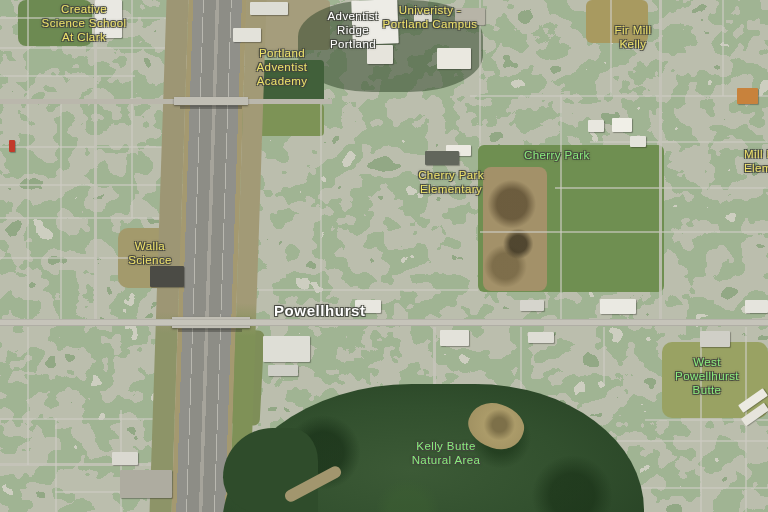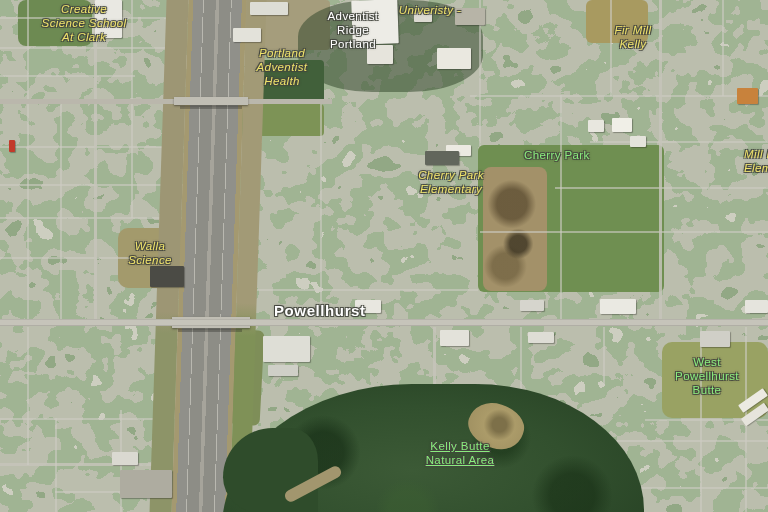--- a/index.html
+++ b/index.html
@@ -56,21 +56,21 @@
   .kelly-strip{position:absolute;left:282px;top:478px;width:62px;height:12px;z-index:9;
     transform:rotate(-28deg);border-radius:6px;background:#a2966e;}
 
   
   .lbl{position:absolute;z-index:40;font-size:11.5px;line-height:14px;letter-spacing:.4px;
     text-align:center;white-space:nowrap;
     text-shadow:-1px -1px 0 rgba(68,70,62,.9),1px -1px 0 rgba(68,70,62,.9),
                 -1px 1px 0 rgba(68,70,62,.9),1px 1px 0 rgba(68,70,62,.9),
                  0 0 3px rgba(55,57,50,.8);}
   .lbl span{display:block;}
-  .lbl.yellow{color:#efe26b;font-style:italic;}
+  .lbl.yellow{color:#efe26b;}
   .lbl.green{color:#8aec7e;}
   .lbl.white{color:#ffffff;}
   .lbl.place{font-size:15px;font-weight:bold;letter-spacing:.6px;color:#fff;}
   .lbl.clip{text-align:left;}
 </style>
 </head>
 <body>
 
 <div id="map">
 
@@ -220,29 +220,30 @@
   <div class="kelly-strip"></div>
 
   <div class="lbl yellow" style="left:36px;top:2px;width:96px;">
     <span>Creative</span>
     <span>Science School</span>
     <span>At Clark</span>
   </div>
   <div class="lbl yellow" style="left:244px;top:46px;width:76px;">
     <span>Portland</span>
     <span>Adventist</span>
-    <span>Health</span>
+    <span>Academy</span>
   </div>
   <div class="lbl white" style="left:315px;top:9px;width:76px;">
     <span>Adventist</span>
     <span>Ridge</span>
     <span>Portland</span>
   </div>
   <div class="lbl yellow" style="left:367px;top:3px;width:126px;">
     <span>Univeristy -</span>
+    <span>Portland Campus</span>
   </div>
   <div class="lbl yellow" style="left:595px;top:23px;width:76px;">
     <span>Fir Mill</span>
     <span>Kelly</span>
   </div>
   <div class="lbl yellow clip" style="left:744px;top:147px;">
     <span>Mill Park</span>
     <span>Elementary</span>
   </div>
   <div class="lbl green" style="left:524px;top:148px;">
@@ -257,18 +258,18 @@
     <span>Science</span>
   </div>
   <div class="lbl place" style="left:274px;top:304px;">
     <span>Powellhurst</span>
   </div>
   <div class="lbl green" style="left:669px;top:355px;width:76px;">
     <span>West</span>
     <span>Powellhurst</span>
     <span>Butte</span>
   </div>
-  <div class="lbl green" style="left:418px;top:439px;width:84px;text-decoration:underline;">
+  <div class="lbl green" style="left:404px;top:439px;width:84px;">
     <span>Kelly Butte</span>
     <span>Natural Area</span>
   </div>
 
 </div>
 
 </body></html>

